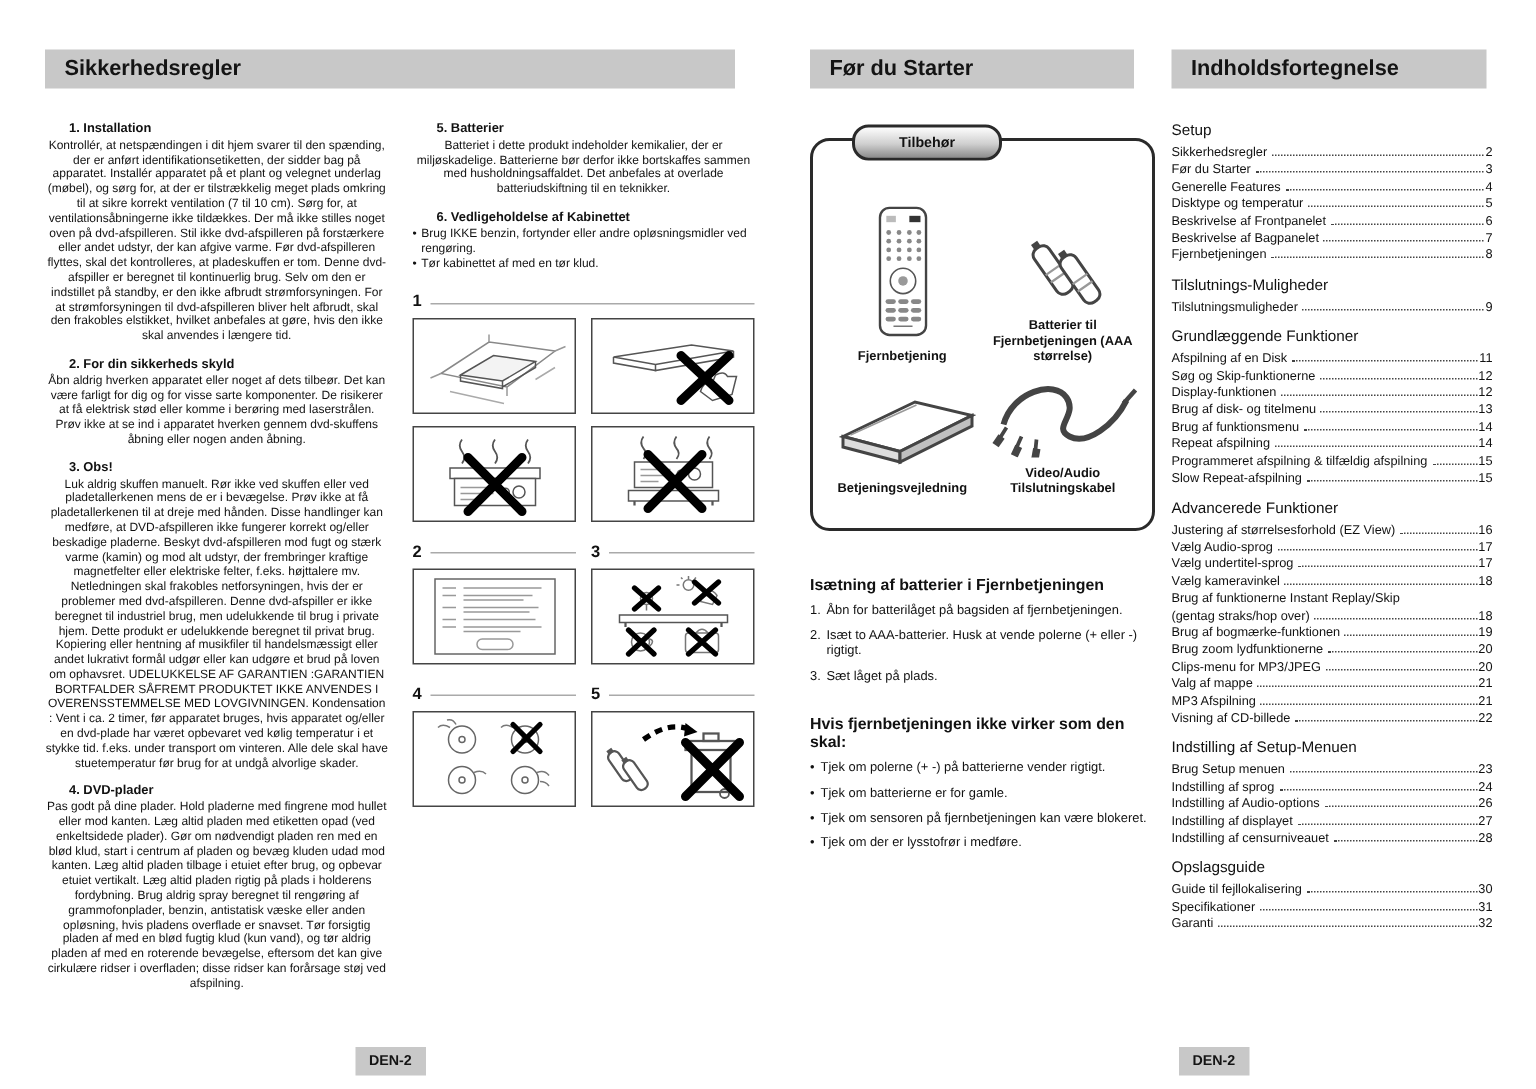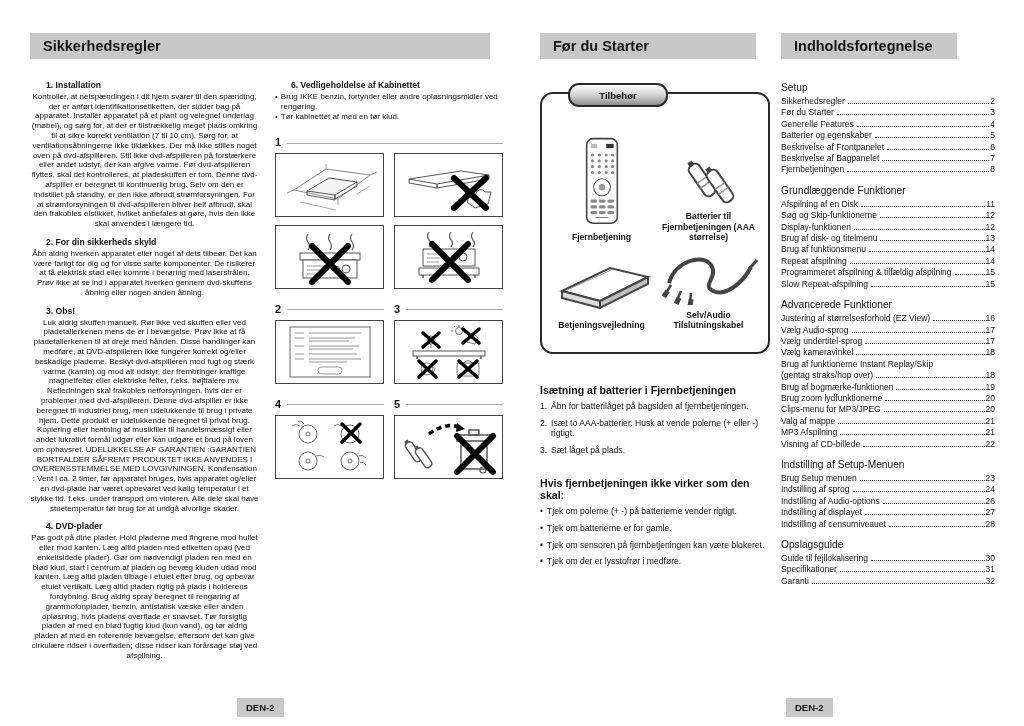--- a/index.html
+++ b/index.html
@@ -2,21 +2,21 @@
 <html><head>
 <meta charset="utf-8">
 <style>
   html,body{margin:0;padding:0;background:#fff;}
   #stage{position:relative;width:1024px;height:726px;background:#ffffff;overflow:hidden;
          font-family:"Liberation Sans","DejaVu Sans",sans-serif;color:#111;}
   .bar{position:absolute;top:33px;height:26px;background:#c8c8c8;display:flex;align-items:center;
        padding-left:13px;box-sizing:border-box;font-weight:bold;font-size:14.5px;color:#141414;}
   #bar-left{left:30px;width:460px;}
   #bar-mid{left:540px;width:216px;}
-  #bar-right{left:781px;width:176px;}
+  #bar-right{left:781px;width:210px;}
 
   .col{position:absolute;font-size:8px;line-height:9.8px;}
   #col1{left:30px;top:81px;width:229px;}
   #col2{left:275px;top:81px;width:228px;}
   .sec{margin:0 0 9px 0;}
   .sec-h{font-weight:bold;font-size:8.6px;margin:0 0 1px 16px;}
   .sec-p{margin:0;text-align:center;}
   .blt{display:flex;margin-top:1px;}
   .blt::before{content:"•";margin-right:3px;}
 
@@ -104,20 +104,25 @@
       <div class="sec">
         <div class="sec-h">4. DVD-plader</div>
         <div class="sec-p">Pas godt på dine plader. Hold pladerne med fingrene mod hullet eller mod kanten. Læg altid pladen med etiketten opad (ved enkeltsidede plader). Gør om nødvendigt pladen ren med en blød klud, start i centrum af pladen og bevæg kluden udad mod kanten. Læg altid pladen tilbage i etuiet efter brug, og opbevar etuiet vertikalt. Læg altid pladen rigtig på plads i holderens fordybning. Brug aldrig spray beregnet til rengøring af grammofonplader, benzin, antistatisk væske eller anden opløsning, hvis pladens overflade er snavset. Tør forsigtig pladen af med en blød fugtig klud (kun vand), og tør aldrig pladen af med en roterende bevægelse, eftersom det kan give cirkulære ridser i overfladen; disse ridser kan forårsage støj ved afspilning.</div>
 
       </div>
 
   </div>
 
   <div class="col" id="col2">
 
+      <div class="sec">
+        <div class="sec-h">5. Batterier</div>
+        <div class="sec-p">Batteriet i dette produkt indeholder kemikalier, der er miljøskadelige. Batterierne bør derfor ikke bortskaffes sammen med husholdningsaffaldet. Det anbefales at overlade batteriudskiftning til en teknikker.</div>
+
+      </div>
 
       <div class="sec">
         <div class="sec-h">6. Vedligeholdelse af Kabinettet</div>
 
           <div class="blt">Brug IKKE benzin, fortynder eller andre opløsningsmidler ved rengøring.</div>
 
           <div class="blt">Tør kabinettet af med en tør klud.</div>
 
       </div>
 
@@ -336,21 +341,21 @@
           <div class="acc-ic" style="height:62px;">
             <svg width="100" height="58" viewBox="0 0 100 58">
               <path d="M10,36 C16,14 44,6 52,18 C60,30 42,38 54,44 C66,50 84,36 92,20" fill="none" stroke="#444" stroke-width="4"></path>
               <path d="M90,22 l8,-9" stroke="#444" stroke-width="3"></path>
               <path d="M12,38 l-5,8 M22,44 l-4,9 M32,46 l-1,10" stroke="#444" stroke-width="2.5"></path>
               <rect x="3" y="45" width="7" height="5" transform="rotate(-55 6 47)" fill="#444"></rect>
               <rect x="15" y="52" width="7" height="5" transform="rotate(-65 18 54)" fill="#444"></rect>
               <rect x="28" y="54" width="7" height="5" transform="rotate(-80 31 56)" fill="#444"></rect>
             </svg>
           </div>
-          <div class="acc-lab">Selv/Audio Tilslutningskabel</div>
+          <div class="acc-lab">Video/Audio Tilslutningskabel</div>
         </div>
       </div>
     </div>
 
     <div id="battery-block">
       <div class="mid-h">Isætning af batterier i Fjernbetjeningen</div>
 
         <div class="step">
           <span class="step-num">1.</span>
           <span class="step-text">Åbn for batterilåget på bagsiden af fjernbetjeningen.</span>
@@ -410,21 +415,21 @@
             <div class="toc-row">
               <span class="lab">Generelle Features</span>
               <span class="leader"></span>
               <span class="pg">4</span>
             </div>
           </div>
 
           <div>
 
             <div class="toc-row">
-              <span class="lab">Batterier og egenskaber</span>
+              <span class="lab">Disktype og temperatur</span>
               <span class="leader"></span>
               <span class="pg">5</span>
             </div>
           </div>
 
           <div>
 
             <div class="toc-row">
               <span class="lab">Beskrivelse af Frontpanelet</span>
               <span class="leader"></span>
@@ -445,20 +450,33 @@
 
             <div class="toc-row">
               <span class="lab">Fjernbetjeningen</span>
               <span class="leader"></span>
               <span class="pg">8</span>
             </div>
           </div>
 
       </div>
 
+      <div class="toc-sec">
+        <div class="toc-title">Tilslutnings-Muligheder</div>
+
+          <div>
+
+            <div class="toc-row">
+              <span class="lab">Tilslutningsmuligheder</span>
+              <span class="leader"></span>
+              <span class="pg">9</span>
+            </div>
+          </div>
+
+      </div>
 
       <div class="toc-sec">
         <div class="toc-title">Grundlæggende Funktioner</div>
 
           <div>
 
             <div class="toc-row">
               <span class="lab">Afspilning af en Disk</span>
               <span class="leader"></span>
               <span class="pg">11</span>

